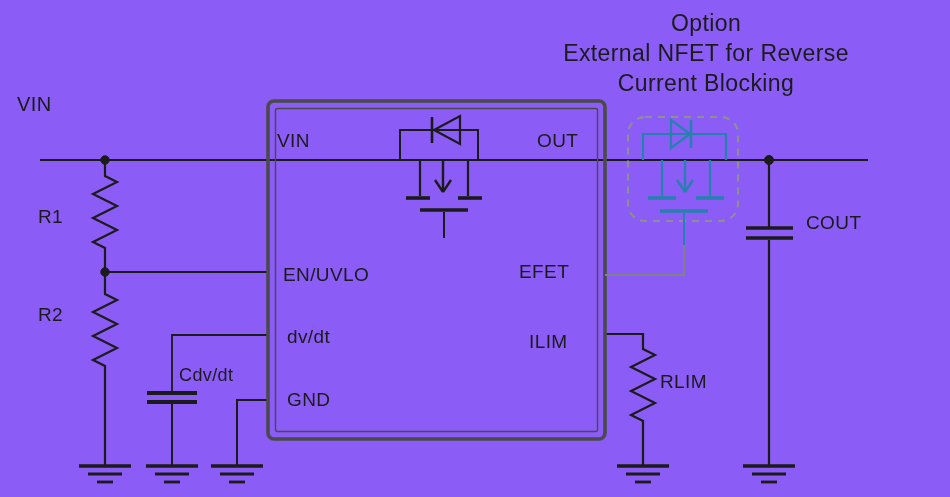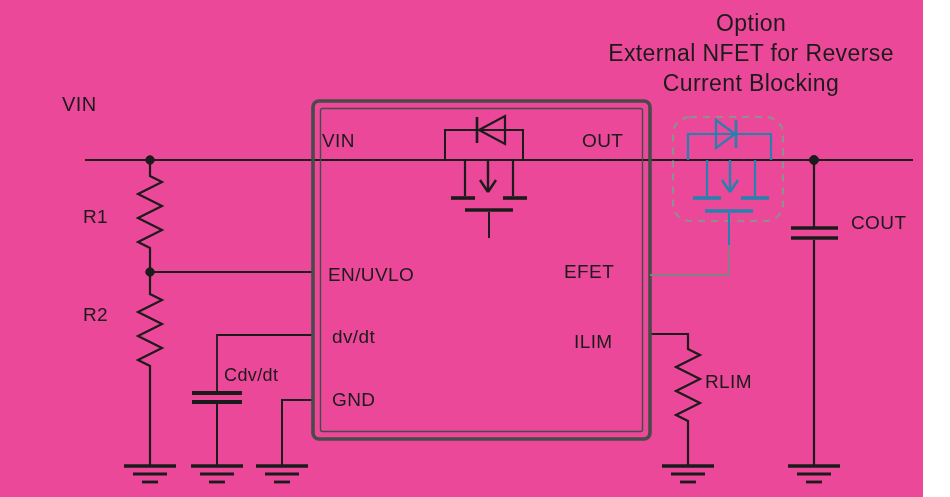--- a/index.html
+++ b/index.html
@@ -2,25 +2,24 @@
 <html><head>
 <meta charset="utf-8">
 <style>
   html, body {
     margin: 0;
     padding: 0;
     background: #ffffff;
   }
   .canvas {
     position: relative;
-    width: 878px;
+    width: 950px;
     height: 497px;
-    background: #ec4899;
+    background: #8b5cf6;
     overflow: hidden;
-    padding-left: 45px;
   }
   svg {
     display: block;
     width: 950px;
     height: 497px;
   }
   svg path, svg rect, svg polygon {
     fill: none;
   }
   svg text {

